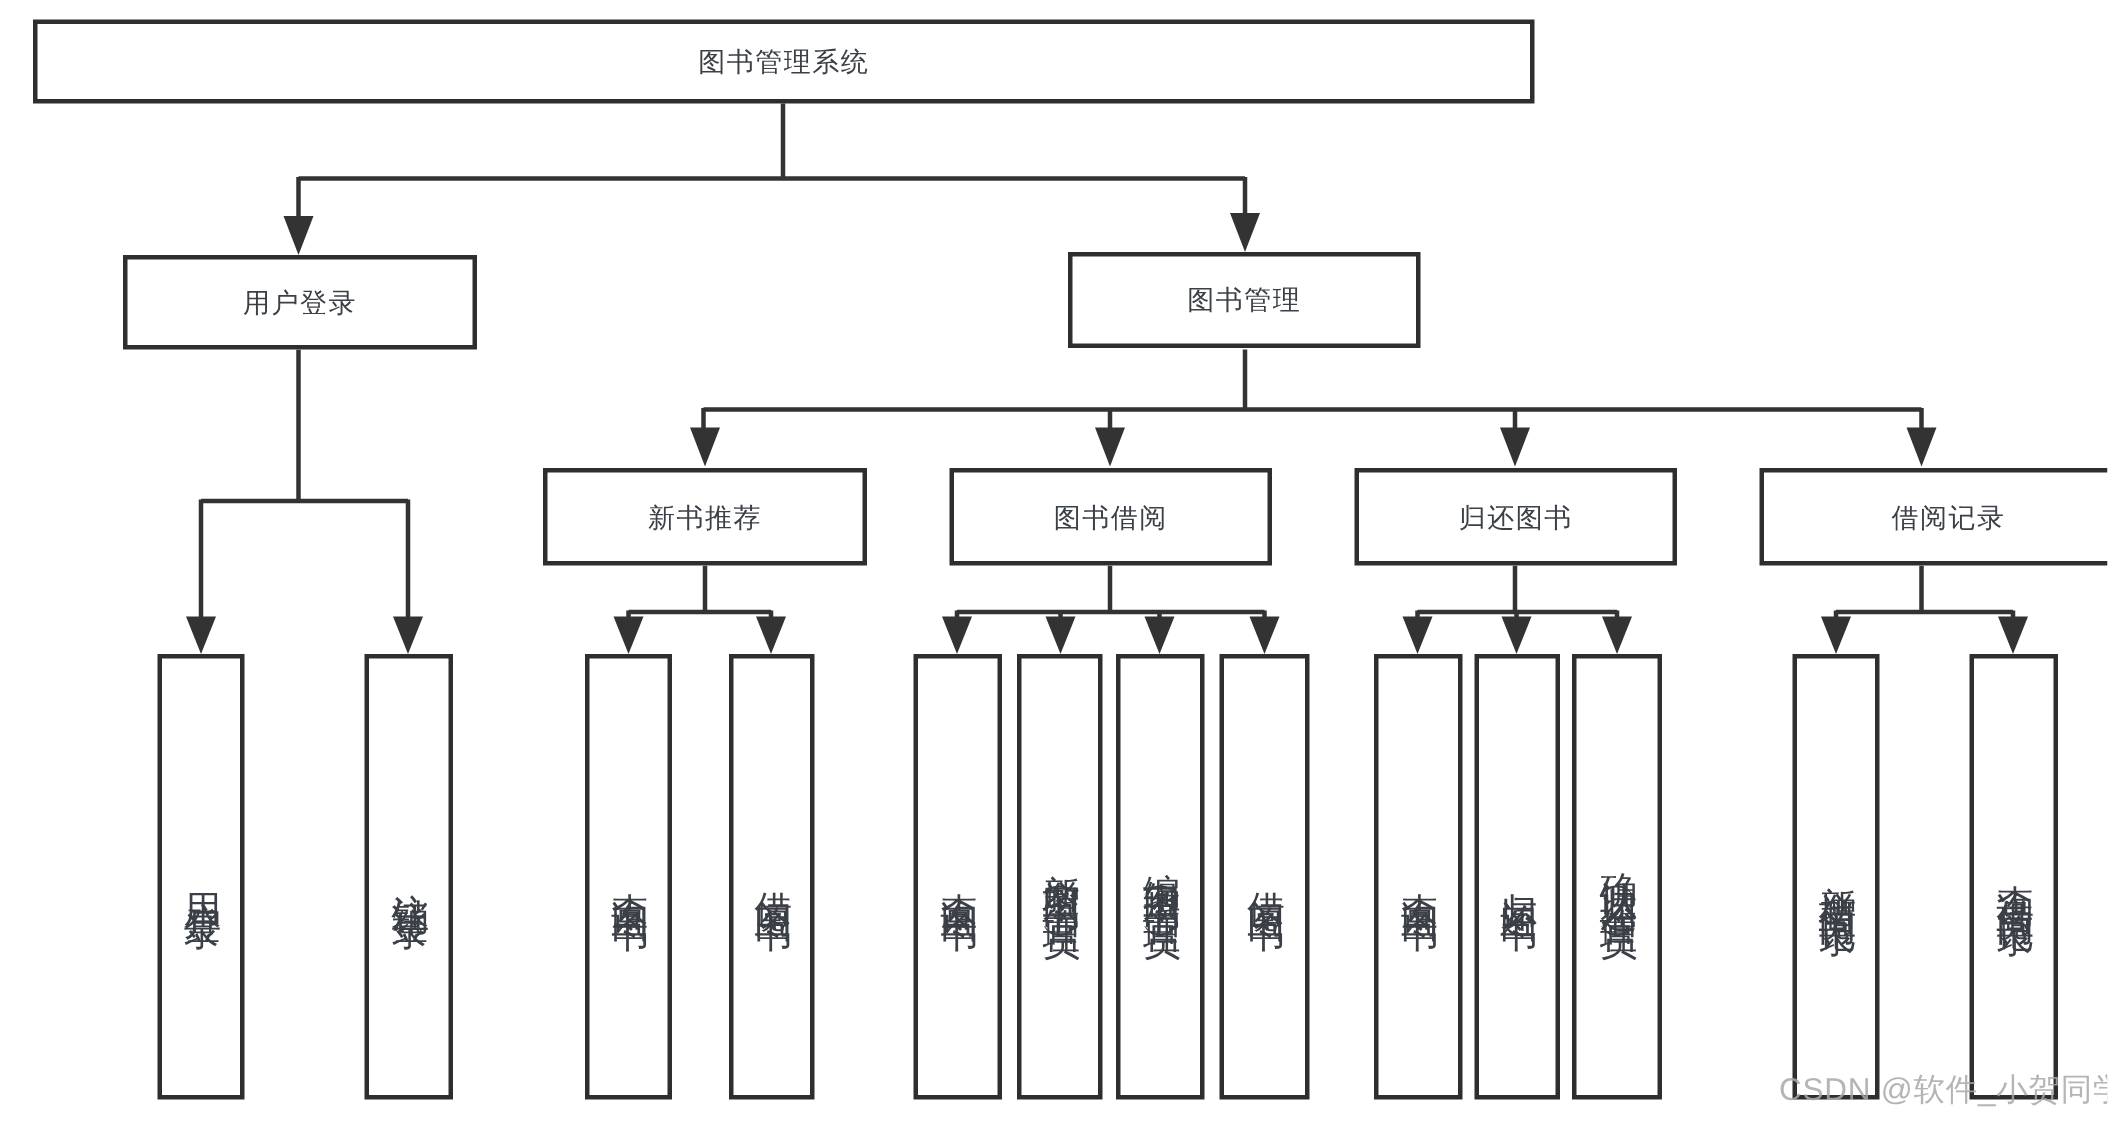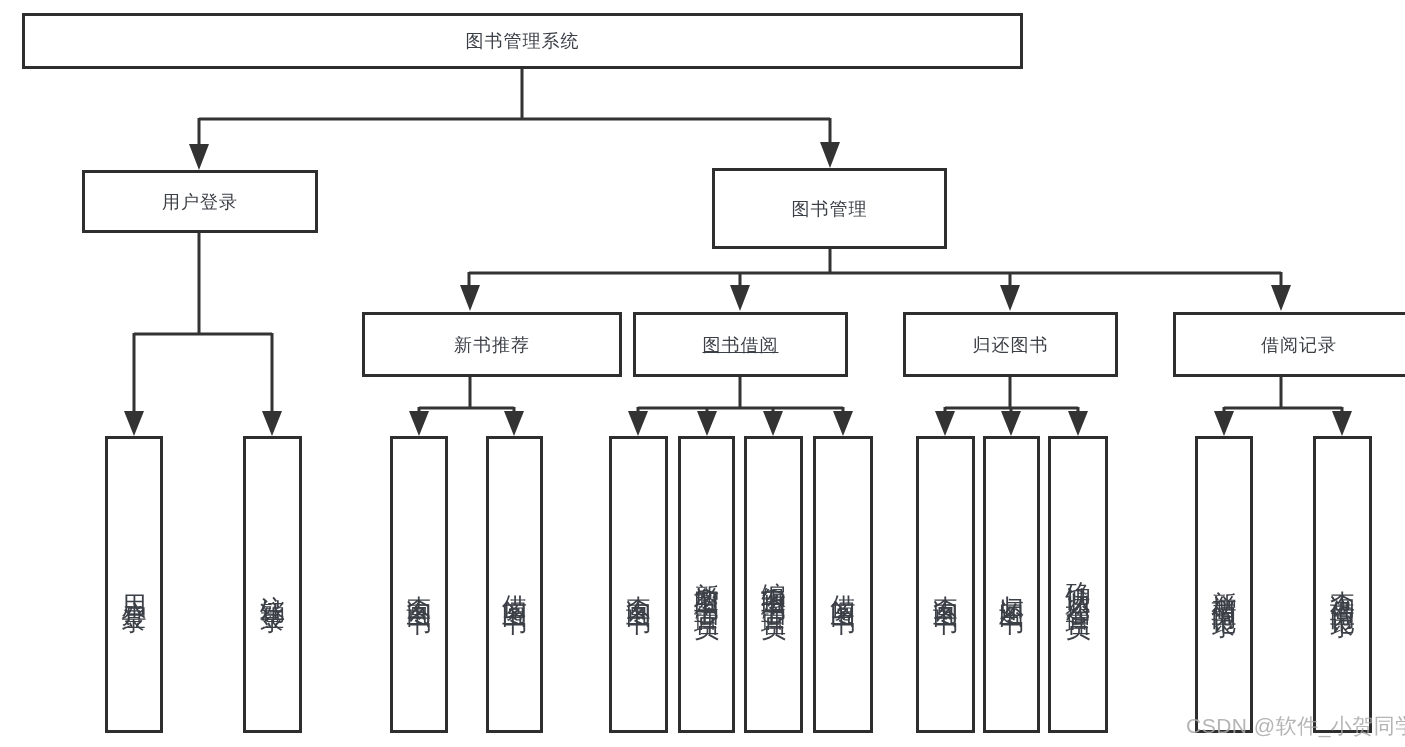--- a/index.html
+++ b/index.html
@@ -98,28 +98,28 @@
              M1332,411 h20 L1342,436 Z"></path>
   </svg>
 
   <div class="hbox" style="left:22px; top:13px; width:1001px; height:56px;">
     <span>图书管理系统</span>
   </div>
 
   <div class="hbox" style="left:82px; top:170px; width:236px; height:63px;">
     <span>用户登录</span>
   </div>
-  <div class="hbox" style="left:712px; top:168px; width:235px; height:81px;">
+  <div class="hbox" style="left:712px; top:168px; width:235px; height:64px;">
     <span>图书管理</span>
   </div>
 
-  <div class="hbox" style="left:362px; top:312px; width:260px; height:65px;">
+  <div class="hbox" style="left:362px; top:312px; width:216px; height:65px;">
     <span>新书推荐</span>
   </div>
-  <div class="hbox" style="left:633px; top:312px; width:215px; height:65px;text-decoration:underline;">
+  <div class="hbox" style="left:633px; top:312px; width:215px; height:65px;">
     <span>图书借阅</span>
   </div>
   <div class="hbox" style="left:903px; top:312px; width:215px; height:65px;">
     <span>归还图书</span>
   </div>
   <div class="hbox" style="left:1173px; top:312px; width:252px; height:65px;">
     <span>借阅记录</span>
   </div>
 
   <div class="vbox" style="left:105px; top:436px; width:58px; height:297px;">

